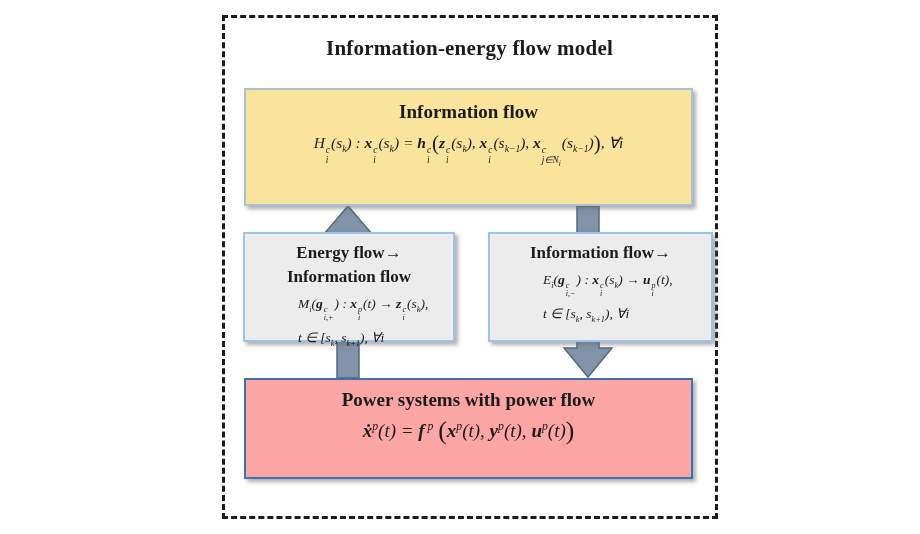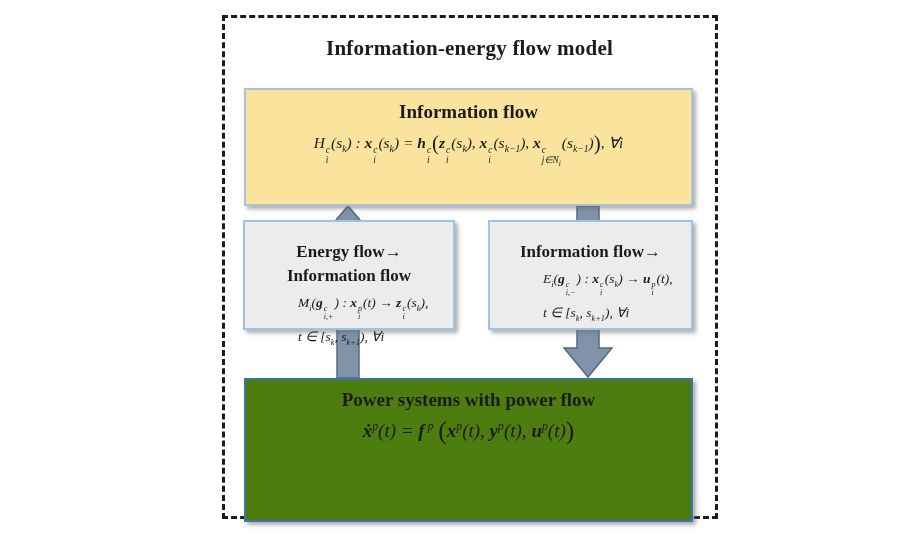--- a/index.html
+++ b/index.html
@@ -18,27 +18,27 @@
   .arrow-layer{position:absolute;left:0;top:0;width:920px;height:534px;z-index:1;}
   .box{
     position:absolute;z-index:2;box-sizing:border-box;text-align:center;
     box-shadow:3px 3px 4px rgba(110,110,110,0.55);
   }
   .box-info{
     left:244px;top:88px;width:449px;height:118px;
     background:#fae49d;border:2px solid #a9c2d5;padding-top:9px;
   }
   .box-conv{
-    background:#ececec;border:2px solid #9dc3e6;top:220px;height:110px;padding-top:18px;
+    background:#ececec;border:2px solid #9dc3e6;top:232px;height:110px;padding-top:7px;
   }
   .box-conv-left{left:243px;width:212px;}
-  .box-conv-right{left:488px;width:205px;}
+  .box-conv-right{left:488px;width:225px;}
   .box-power{
-    left:244px;top:378px;width:449px;height:144px;
-    background:#4d7c0f;border:2px solid #3c72b0;padding-top:7px;
+    left:244px;top:378px;width:449px;height:101px;
+    background:#fca5a5;border:2px solid #3c72b0;padding-top:7px;
   }
   .h1{font-size:19px;font-weight:bold;line-height:26px;}
   .h2{font-size:19px;line-height:25px;}
   .h-small{font-size:17px;font-weight:bold;line-height:24px;}
   .math{
     font-style:italic;white-space:nowrap;
   }
   .math-info{font-size:15.5px;line-height:30px;margin-top:3px;}
   .math-conv{font-size:13.5px;line-height:26px;text-align:left;padding-left:9px;margin-top:2px;margin-left:44px;}
   .math-power{font-size:19px;line-height:27px;}

